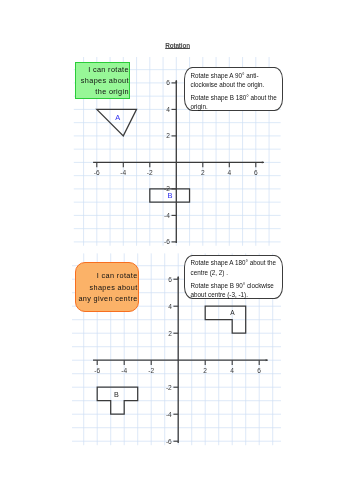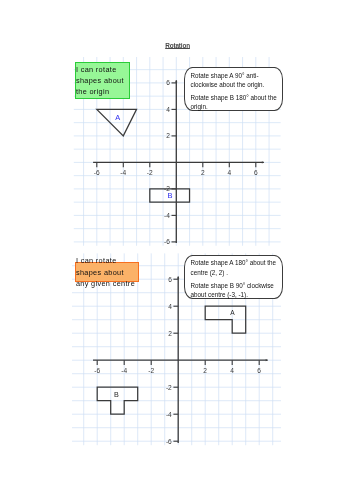--- a/index.html
+++ b/index.html
@@ -9,21 +9,21 @@
   #page{position:absolute;left:0;top:0;width:354px;height:500px;background:#fff;}
   #gridlayer{position:absolute;left:0;top:0;width:354px;height:500px;}
   #graphlayer{position:absolute;left:0;top:0;width:354px;height:500px;}
   #title{position:absolute;left:165.2px;top:43.2px;font-family:"Liberation Sans",sans-serif;
          font-size:6.4px;font-weight:bold;line-height:6.2px;
          text-decoration:underline;text-underline-offset:-0.2px;text-decoration-thickness:0.7px;
          color:#4a4a4a;letter-spacing:-0.15px;white-space:nowrap;}
   .callout{position:absolute;box-sizing:border-box;border:1.3px solid #4a4a4a;
            display:flex;flex-direction:column;align-items:center;justify-content:center;
            font-family:"Liberation Sans",sans-serif;
-           font-size:7.3px;letter-spacing:0.35px;line-height:11.3px;color:#111;text-align:left;}
+           font-size:7.3px;letter-spacing:0.35px;line-height:11.3px;color:#111;text-align:right;}
   .bubble{position:absolute;box-sizing:border-box;border:1.05px solid #3c3c3c;border-radius:8.6px/12px;
           background:#fff;font-family:"Liberation Sans",sans-serif;
           font-size:6.3px;line-height:9.1px;color:#141414;
           padding:2.2px 4px 0px 5.5px;}
   .bubble p{margin:0 0 4.2px 0;}
   .bubble p:last-child{margin-bottom:0;}
   svg{display:block;}
 </style>
 </head>
 <body>
@@ -160,21 +160,21 @@
         <polygon points="205.20,306.20 245.70,306.20 245.70,333.20 232.20,333.20 232.20,319.70 205.20,319.70" fill="none" stroke="#3a3a3a" stroke-width="1.25" stroke-linejoin="miter"></polygon>
         <text x="232.47" y="314.57" text-anchor="middle" font-size="6.6" fill="#262626" font-family="Liberation Sans, sans-serif">A</text>
         <polygon points="97.20,387.20 137.70,387.20 137.70,400.70 124.20,400.70 124.20,414.20 110.70,414.20 110.70,400.70 97.20,400.70" fill="none" stroke="#3a3a3a" stroke-width="1.25" stroke-linejoin="miter"></polygon>
         <text x="116.37" y="396.92" text-anchor="middle" font-size="7.2" fill="#262626" font-family="Liberation Sans, sans-serif">B</text>
       </g>
     </svg>
   <div id="title">Rotation</div>
 <div class="callout" style="left: 74.9px; top: 62.4px; width: 55px; height: 36.7px; background: rgb(151, 247, 151); border-color: rgb(43, 204, 57);">
       <span>I can rotate shapes about the origin</span>
     </div>
-    <div class="callout" style="left: 74.9px; top: 262.4px; width: 63.7px; height: 20px; background: rgb(251, 178, 104); border-color: rgb(247, 111, 32);">
+    <div class="callout" style="left: 74.9px; top: 262.4px; width: 63.7px; height: 50px; background: rgb(251, 178, 104); border-color: rgb(247, 111, 32); border-radius: 10px;">
       <span>I can rotate shapes about any given centre</span>
     </div>
     <div class="bubble" style="left: 184px; top: 67.4px; width: 98.5px; height: 43.5px;">
       <p>Rotate shape A 90° anti-clockwise about the origin.</p>
       <p>Rotate shape B 180° about the origin.</p>
     </div>
     <div class="bubble" style="left: 184px; top: 255.3px; width: 98.5px; height: 44px;">
       <p>Rotate shape A 180° about the centre (2, 2) .</p>
       <p>Rotate shape B 90° clockwise about centre (-3, -1).</p>
     </div>

